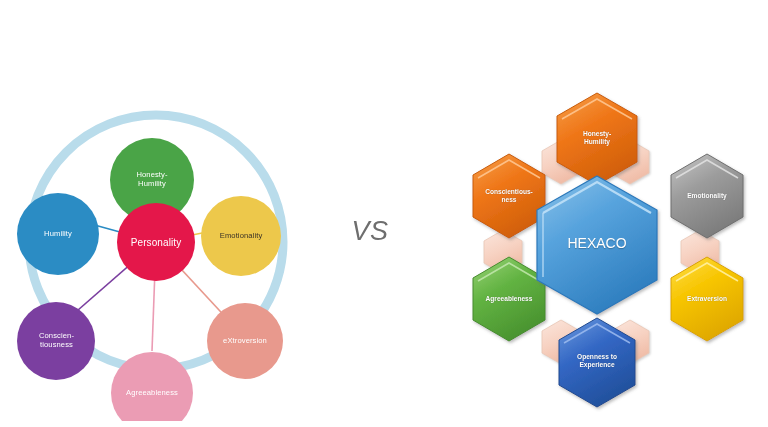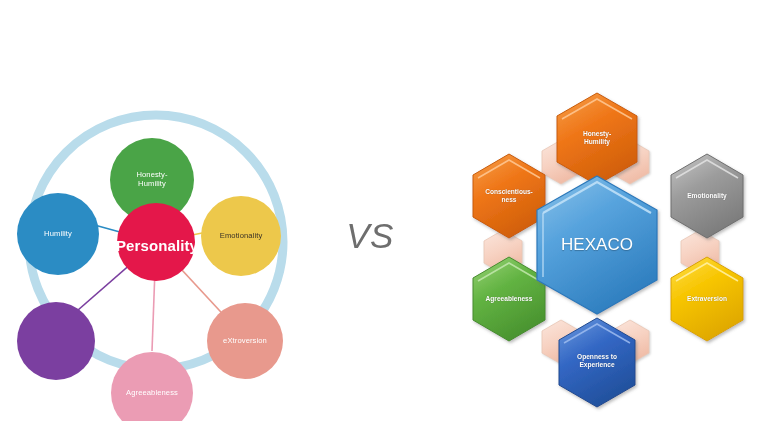--- a/index.html
+++ b/index.html
@@ -44,33 +44,32 @@
     letter-spacing: 0.1px;
   }
   .node-label.outer {
     font-size: 7.6px;
     color: #ffffff;
   }
   .node-label.outer.dark {
     color: #3a3226;
   }
   .node-label.center {
-    font-size: 15px;
+    font-size: 10px;
     color: #ffffff;
-    font-weight: bold;
   }
 
   
   #vs-label {
     position: absolute;
     left: 332px;
     top: 186px;
     width: 76px;
     text-align: center;
-    font-size: 35px;
+    font-size: 27px;
     font-style: italic;
     color: #6e6e6e;
     font-family: "Liberation Sans", sans-serif;
     letter-spacing: 0.5px;
   }
 
   
   #hex-diagram {
     position: absolute;
     left: 455px;
@@ -88,21 +87,21 @@
     position: absolute;
     text-align: center;
     color: #ffffff;
     line-height: 1.16;
     font-size: 6.6px;
     font-weight: bold;
     pointer-events: none;
     text-shadow: 0 0 1px rgba(0,0,0,0.35);
   }
   .hex-label.center-label {
-    font-size: 17px;
+    font-size: 14px;
     font-weight: normal;
     text-shadow: 0 1px 1px rgba(0,0,0,0.25);
   }
 </style>
 </head>
 <body>
 
 <div id="stage">
 
   <div id="circle-diagram">
@@ -137,20 +136,24 @@
     </div>
 
     <div class="node-label outer" style="left:205px; top:261px; width:80px;text-align:center;">
       <div>eXtroversion</div>
     </div>
 
     <div class="node-label outer" style="left:112px; top:313px; width:80px;">
       <div>Agreeableness</div>
     </div>
 
+    <div class="node-label outer" style="left:18px; top:256px; width:77px;">
+      <div>Conscien-</div>
+      <div>tiousness</div>
+    </div>
 
     <div class="node-label outer" style="left:19px; top:154px; width:78px;">
       <div>Humility</div>
     </div>
 
     <div class="node-label center" style="left:116px; top:161px; width:80px;">
       <div>Personality</div>
     </div>
   </div>
 

